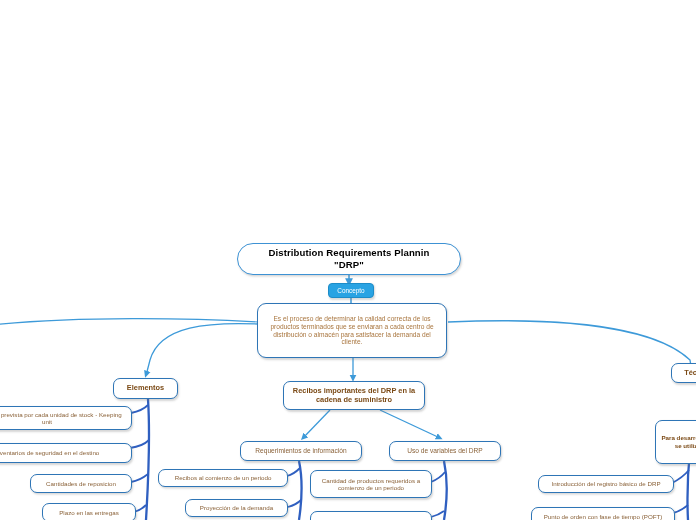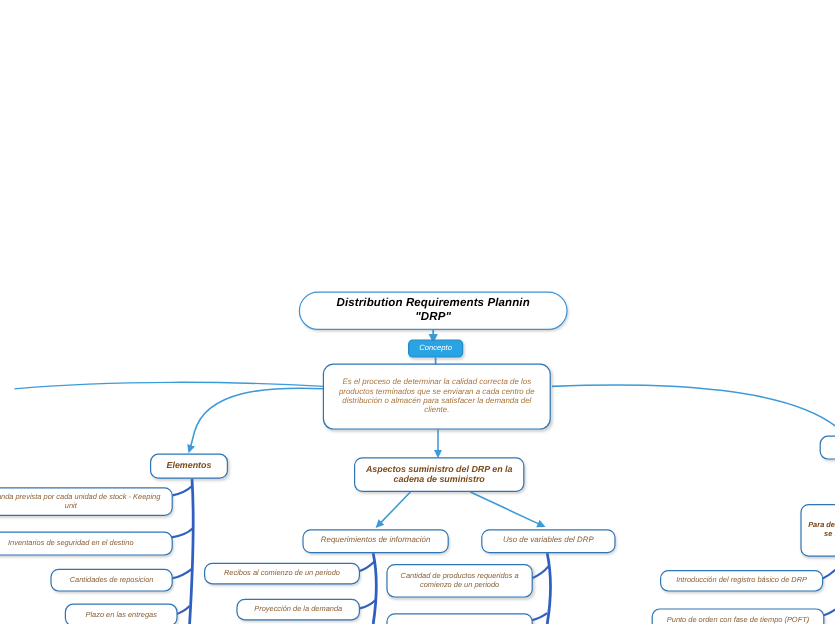--- a/index.html
+++ b/index.html
@@ -10,24 +10,23 @@
   body {
     width: 696px;
     height: 520px;
     position: relative;
     overflow: hidden;
     font-family: "Liberation Sans", sans-serif;
   }
 
   #canvas {
     position: absolute;
-    left: 12px; top: 0;
+    left: 0; top: 0;
     width: 640px;
     height: 520px;
-    font-style: italic;
   }
 
   #edges {
     position: absolute;
     left: 0; top: 0;
     width: 696px;
     height: 520px;
     pointer-events: none;
   }
 
@@ -166,21 +165,21 @@
   <div class="node branch" style="left:113px; top:378px; width:65px; height:21px;text-align:center;">Elementos</div>
 
   <div class="node leaf" style="left:-38px; top:406px; width:170px; height:24px;">Demanda prevista por cada unidad de stock - Keeping unit</div>
 
   <div class="node leaf" style="left:-38px; top:443px; width:170px; height:20px;">Inventarios de seguridad en el destino</div>
 
   <div class="node leaf" style="left:30px; top:474px; width:102px; height:19px;">Cantidades de reposicion</div>
 
   <div class="node leaf" style="left:42px; top:503px; width:94px; height:19px;">Plazo en las entregas</div>
 
-  <div class="node branch" style="left:283px; top:381px; width:142px; height:29px;">Aspectos suministro del DRP en la cadena de suministro</div>
+  <div class="node branch" style="left:283px; top:381px; width:142px; height:29px;">Recibos importantes del DRP en la cadena de suministro</div>
 
   <div class="node subbranch" style="left:240px; top:441px; width:122px; height:20px;">Requerimientos de información</div>
 
   <div class="node subbranch" style="left:389px; top:441px; width:112px; height:20px;">Uso de variables del DRP</div>
 
   <div class="node leaf" style="left:158px; top:469px; width:130px; height:18px;">Recibos al comienzo de un periodo</div>
 
   <div class="node leaf" style="left:185px; top:499px; width:103px; height:18px;">Proyección de la demanda</div>
 
   <div class="node leaf" style="left:310px; top:470px; width:122px; height:28px;">Cantidad de productos requeridos a comienzo de un periodo</div>

